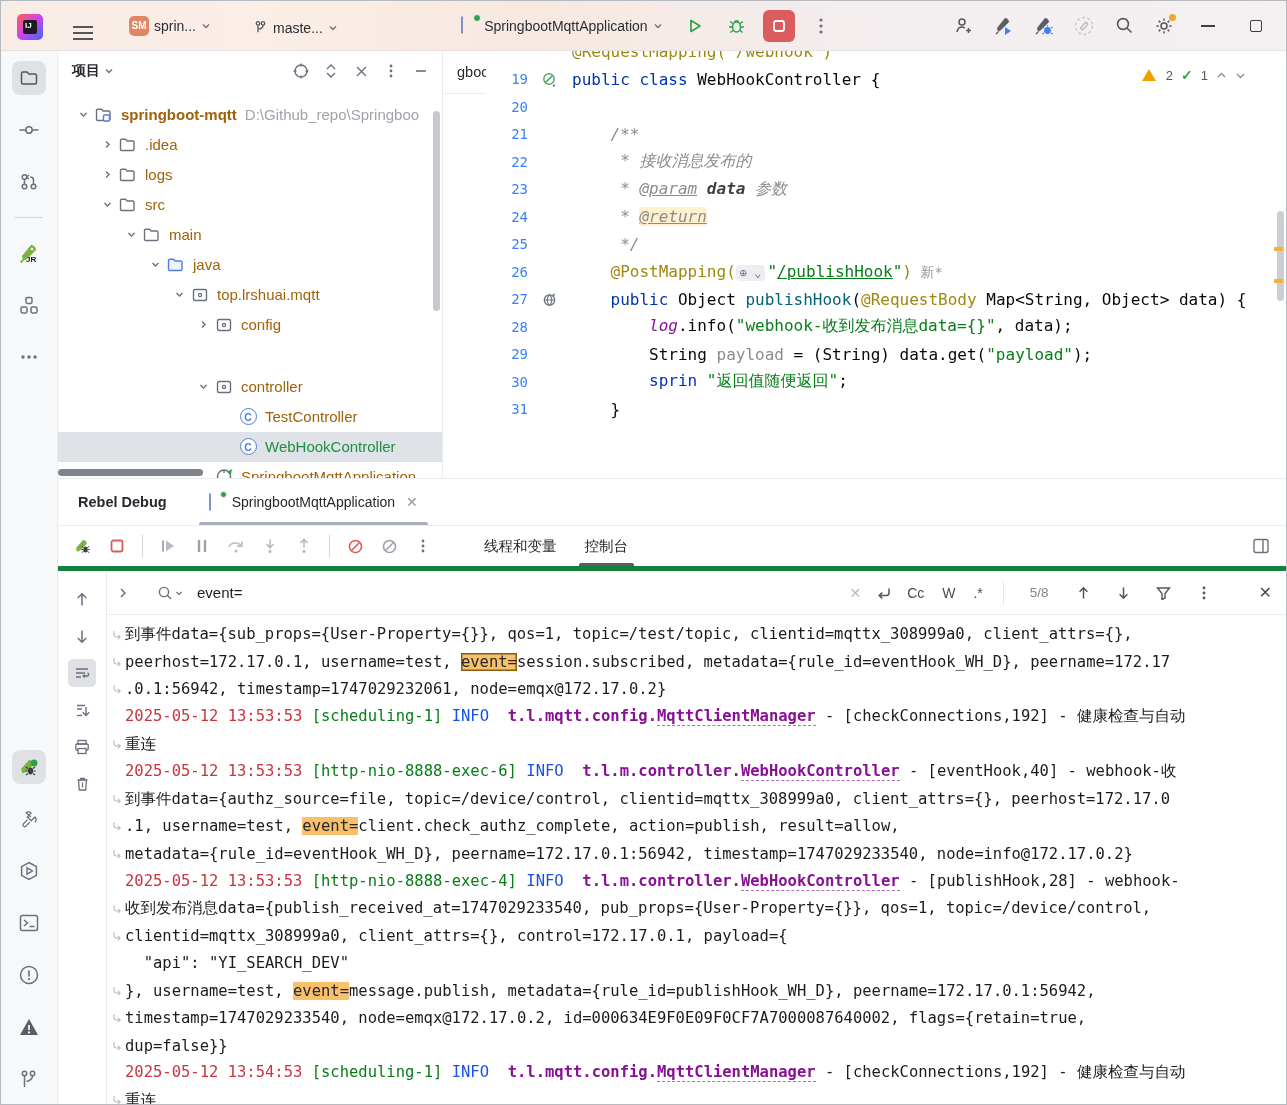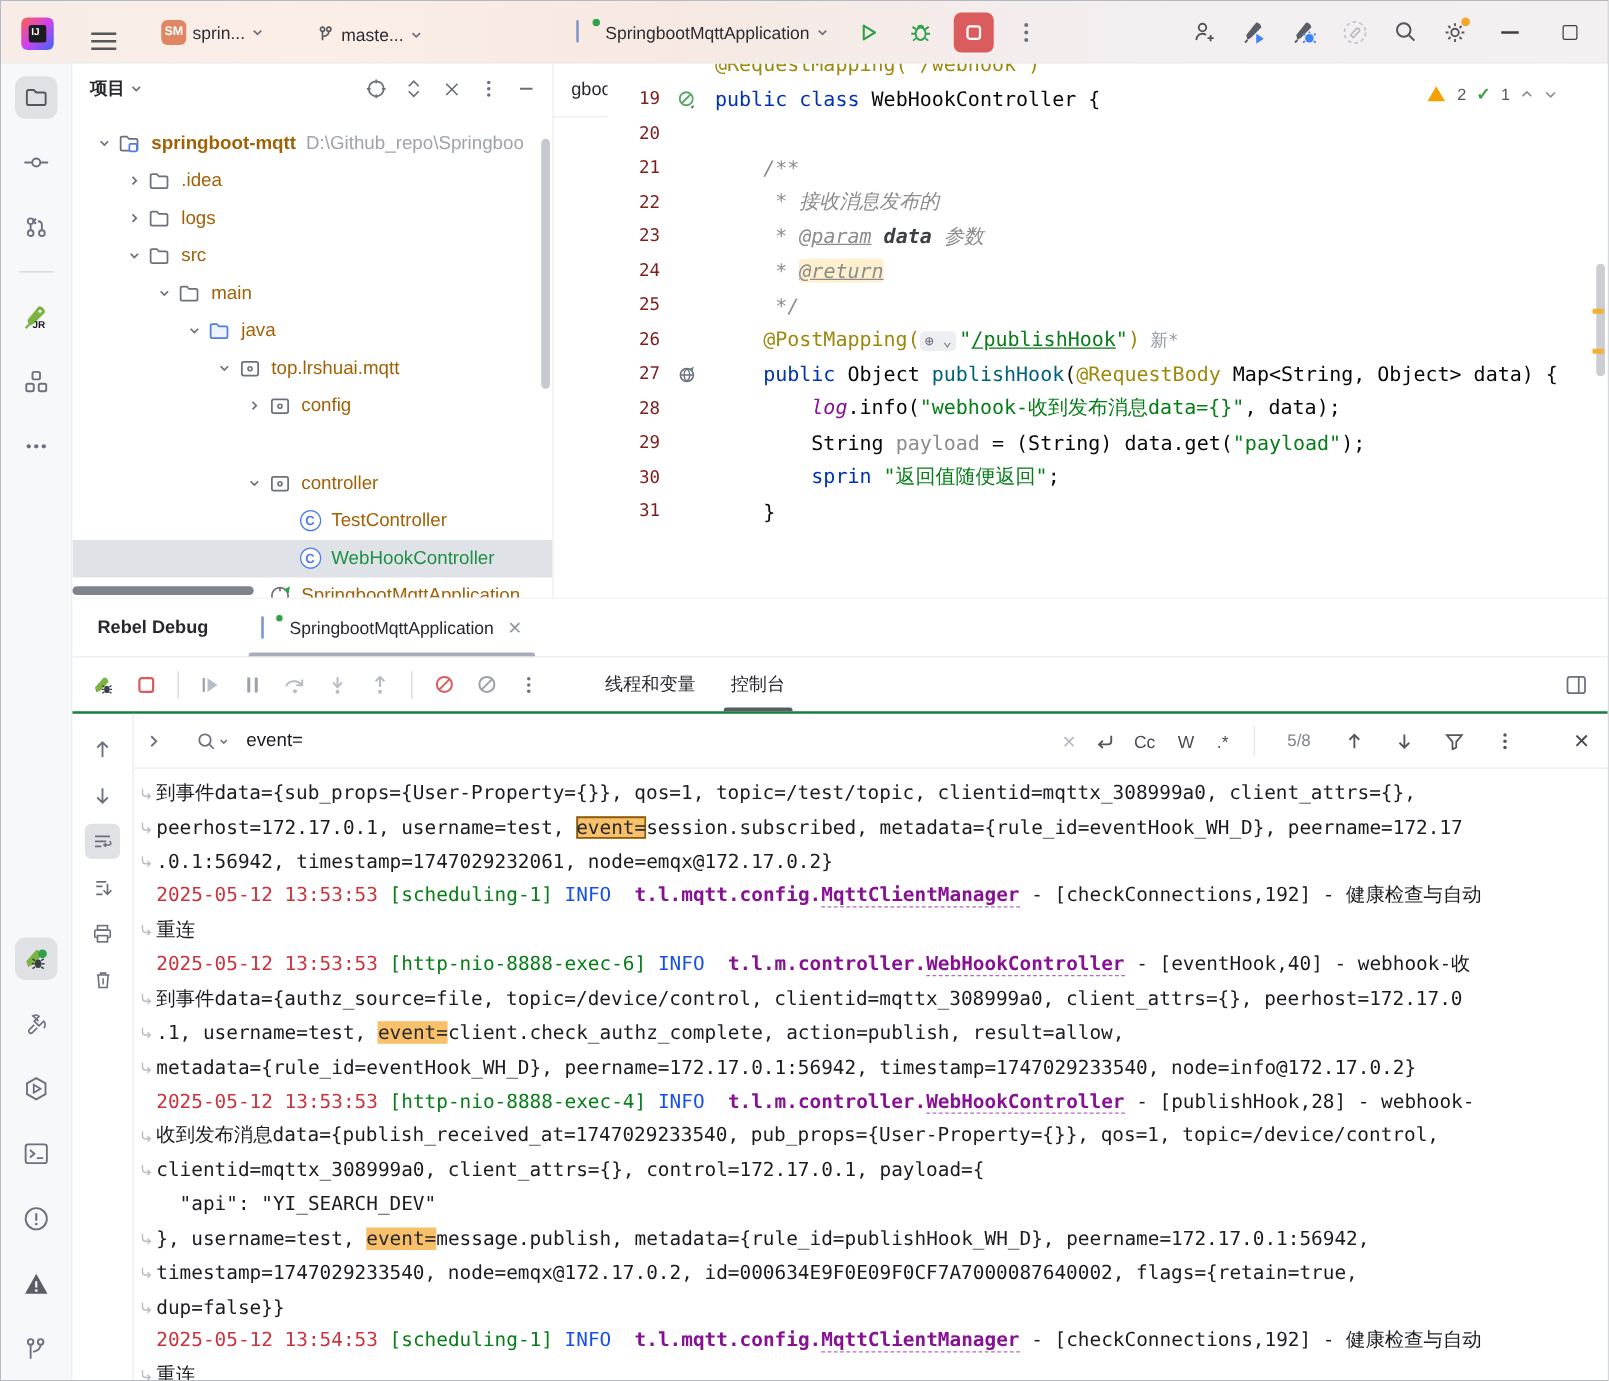--- a/index.html
+++ b/index.html
@@ -73,21 +73,21 @@
   .tab .close{ color:#9096a1; font-size:15px; padding:0 2px;}
   .tab.active{ }
   .tab.active::after{ content:""; position:absolute; left:6px; right:6px; bottom:0; height:3px; background:#3574f0; border-radius:2px 2px 0 0;}
   .tab.active .tabname{ color:#1f8f45;}
   .tabbar-end{ margin-left:auto; display:flex; align-items:center; gap:10px; color:#6c707e;}
   .class-ic{ width:17px; height:17px; border:1.6px solid #4e7de9; border-radius:50%;
     color:#4e7de9; font-size:10.5px; font-weight:bold; display:flex; align-items:center; justify-content:center; background:#fff;}
   .code-wrap{ flex:1 1 auto; overflow:hidden; position:relative; font-family:"DejaVu Sans Mono","Liberation Mono",monospace; font-size:16px;}
   .code-inner{ position:absolute; top:-13px; left:0; right:0;}
   .cline{ height:27.5px; display:flex; align-items:center; white-space:pre;}
-  .gut{ flex:0 0 48px; text-align:right; color:#7f1d1d; font-size:14px; padding-right:6px;}
+  .gut{ flex:0 0 48px; text-align:right; color:#3b82f6; font-size:14px; padding-right:6px;}
   .gicon{ flex:0 0 30px; display:flex; align-items:center; justify-content:center;}
   .ctext{ padding-left:8px;}
   .k{color:#0033b3;} .an{color:#9e880d;} .s{color:#067d17;} .su{color:#067d17; text-decoration:underline;}
   .d{color:#8c8c8c; font-style:italic;} .dt{color:#8c8c8c; font-style:italic; text-decoration:underline;}
   .dh{background:#fcf0ce; border-radius:3px;}
   .dp{color:#3c3f44; font-style:italic; font-weight:bold;}
   .f{color:#871094; font-style:italic;} .m{color:#00627a;} .lo{color:#8c8c8c;} .p{color:#080808;}
   .hint{color:#9099a5; font-size:14px;}
   .chip{ background:#edeef2; border-radius:4px; color:#6c707e; font-size:12px; padding:1px 4px; margin-right:2px;}
   .inspect{ position:absolute; top:14px; right:36px; display:flex; align-items:center; gap:8px; font-size:13px; color:#55565c; background:rgba(255,255,255,.85); padding:2px 4px; border-radius:5px; z-index:3;}
@@ -97,21 +97,21 @@
   .ethumb{ position:absolute; right:2px; top:160px; width:7px; height:90px; background:#ccced4; border-radius:4px;}
   .emark{ position:absolute; right:3px; width:9px; height:4px; background:#f5af33; border-radius:1px;}
 
   
   .debug{ flex:1 1 auto; display:flex; flex-direction:column; min-height:0; background:#fff;}
   .dbg-header{ height:46px; flex:0 0 46px; display:flex; align-items:center; padding:0 12px; }
   .dbg-title{ font-weight:bold; font-size:14.5px; padding:0 8px; }
   .dbg-tab{ display:flex; align-items:center; gap:7px; margin-left:24px; height:100%; position:relative; padding:0 10px; cursor:pointer;}
   .dbg-tab::after{ content:""; position:absolute; left:0; right:0; bottom:0; height:3px; background:#a8adbd; border-radius:2px 2px 0 0;}
   .dbg-tab .close{ color:#9096a1; padding-left:4px;}
-  .dbg-toolbar{ height:46px; flex:0 0 46px; display:flex; align-items:center; border-top:1px solid #ebecf0; border-bottom:2px solid #15803d; padding:0 10px; gap:4px;}
+  .dbg-toolbar{ height:46px; flex:0 0 46px; display:flex; align-items:center; border-top:1px solid #ebecf0; border-bottom:5px solid #15803d; padding:0 10px; gap:4px;}
   .dt-btn{ width:30px; height:30px; display:flex; align-items:center; justify-content:center; border-radius:5px; cursor:pointer; color:#6c707e;}
   .dt-sep{ width:1px; height:22px; background:#d3d5db; margin:0 6px;}
   .dbg-tabs{ display:flex; align-items:center; margin-left:28px; height:100%;}
   .dbg-tabs .vtab{ height:100%; display:flex; align-items:center; padding:0 14px; cursor:pointer; position:relative; font-size:14.5px;}
   .dbg-tabs .vtab.active::after{ content:""; position:absolute; left:8px; right:8px; bottom:0; height:3px; background:#585c63; border-radius:2px 2px 0 0;}
   .layout-ic{ margin-left:auto; }
 
   .console-zone{ flex:1 1 auto; display:flex; min-height:0;}
   .con-gutter{ flex:0 0 49px; border-right:1px solid #ebecf0; display:flex; flex-direction:column; align-items:center; gap:9px; padding-top:14px; color:#6c707e;}
   .cg{ width:28px; height:28px; display:flex; align-items:center; justify-content:center; border-radius:5px; cursor:pointer;}

